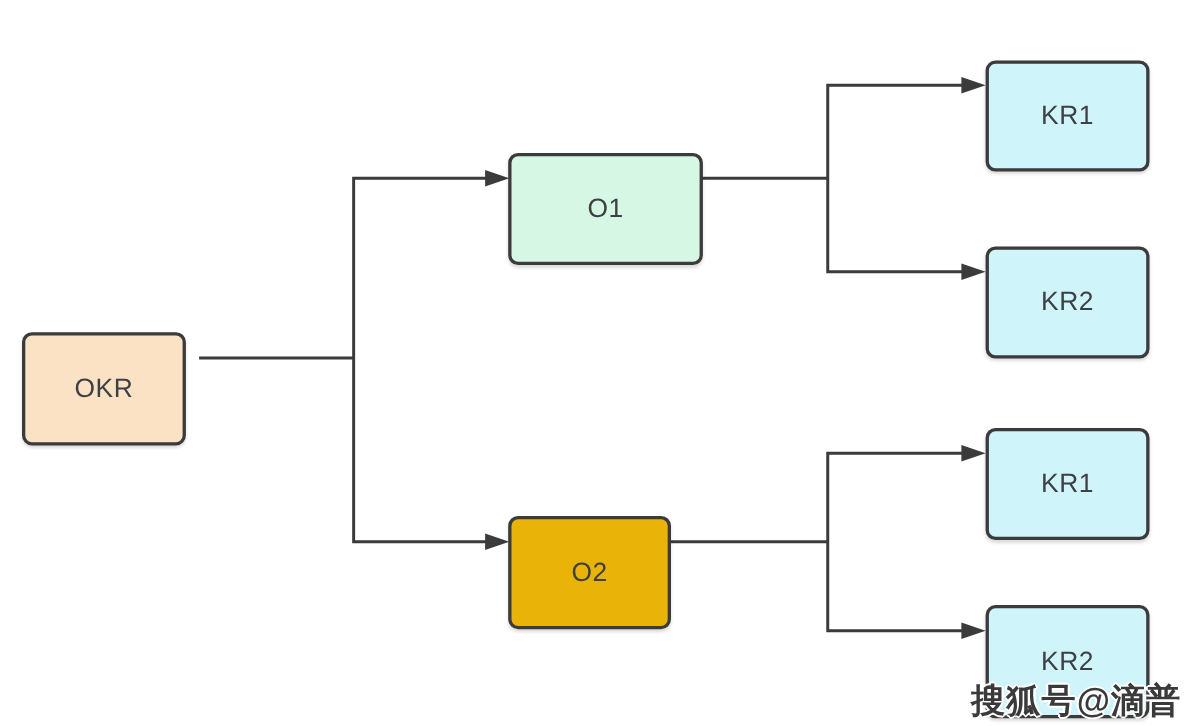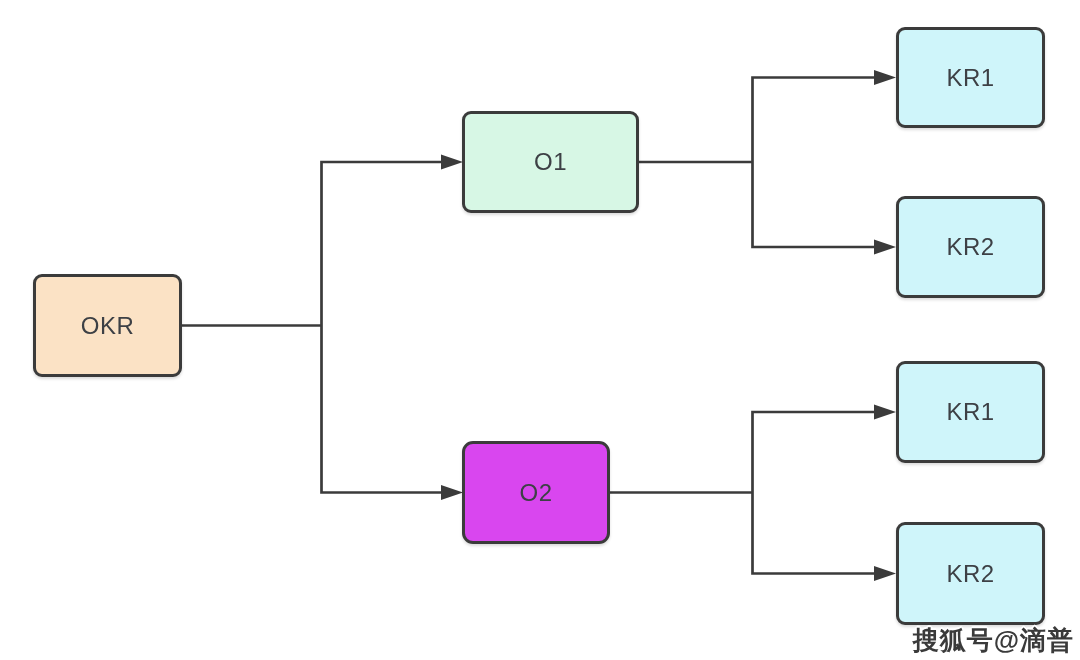--- a/index.html
+++ b/index.html
@@ -28,33 +28,34 @@
     box-sizing: border-box;
     border: 3px solid #3b3b3b;
     border-radius: 9px;
     display: flex;
     align-items: center;
     justify-content: center;
     font-size: 24px;
     color: #3d4045;
     box-shadow: 0 2px 3px rgba(0,0,0,0.14);
     letter-spacing: 0.5px;
+    margin-top: 28px;
   }
-  .node-okr  { left: 33px;  top: 274px; width: 149px; height: 103px; background: #fbe2c5; }
+  .node-okr  { left: 20px;  top: 274px; width: 149px; height: 103px; background: #fbe2c5; }
   .node-o1   { left: 462px; top: 111px; width: 177px; height: 102px; background: #d7f7e5; }
-  .node-o2   { left: 462px; top: 441px; width: 148px; height: 103px; background: #d946ef; border-radius: 11px; }
+  .node-o2   { left: 462px; top: 441px; width: 148px; height: 103px; background: #eab308; }
   .node-kr1t { left: 896px; top: 27px;  width: 149px; height: 101px; background: #cff5fa; }
   .node-kr2t { left: 896px; top: 196px; width: 149px; height: 102px; background: #cff5fa; }
   .node-kr1b { left: 896px; top: 361px; width: 149px; height: 102px; background: #cff5fa; }
   .node-kr2b { left: 896px; top: 522px; width: 149px; height: 103px; background: #cff5fa; }
   .watermark {
     position: absolute;
     right: 6px;
     bottom: 2px;
-    font-size: 26px;
+    font-size: 31px;
     font-weight: bold;
     color: #3a3a3a;
     letter-spacing: 1px;
     text-shadow:
       -2px 0 0 #ffffff, 2px 0 0 #ffffff,
       0 -2px 0 #ffffff, 0 2px 0 #ffffff,
       -1px -1px 0 #ffffff, 1px -1px 0 #ffffff,
       -1px 1px 0 #ffffff, 1px 1px 0 #ffffff;
     white-space: nowrap;
   }

